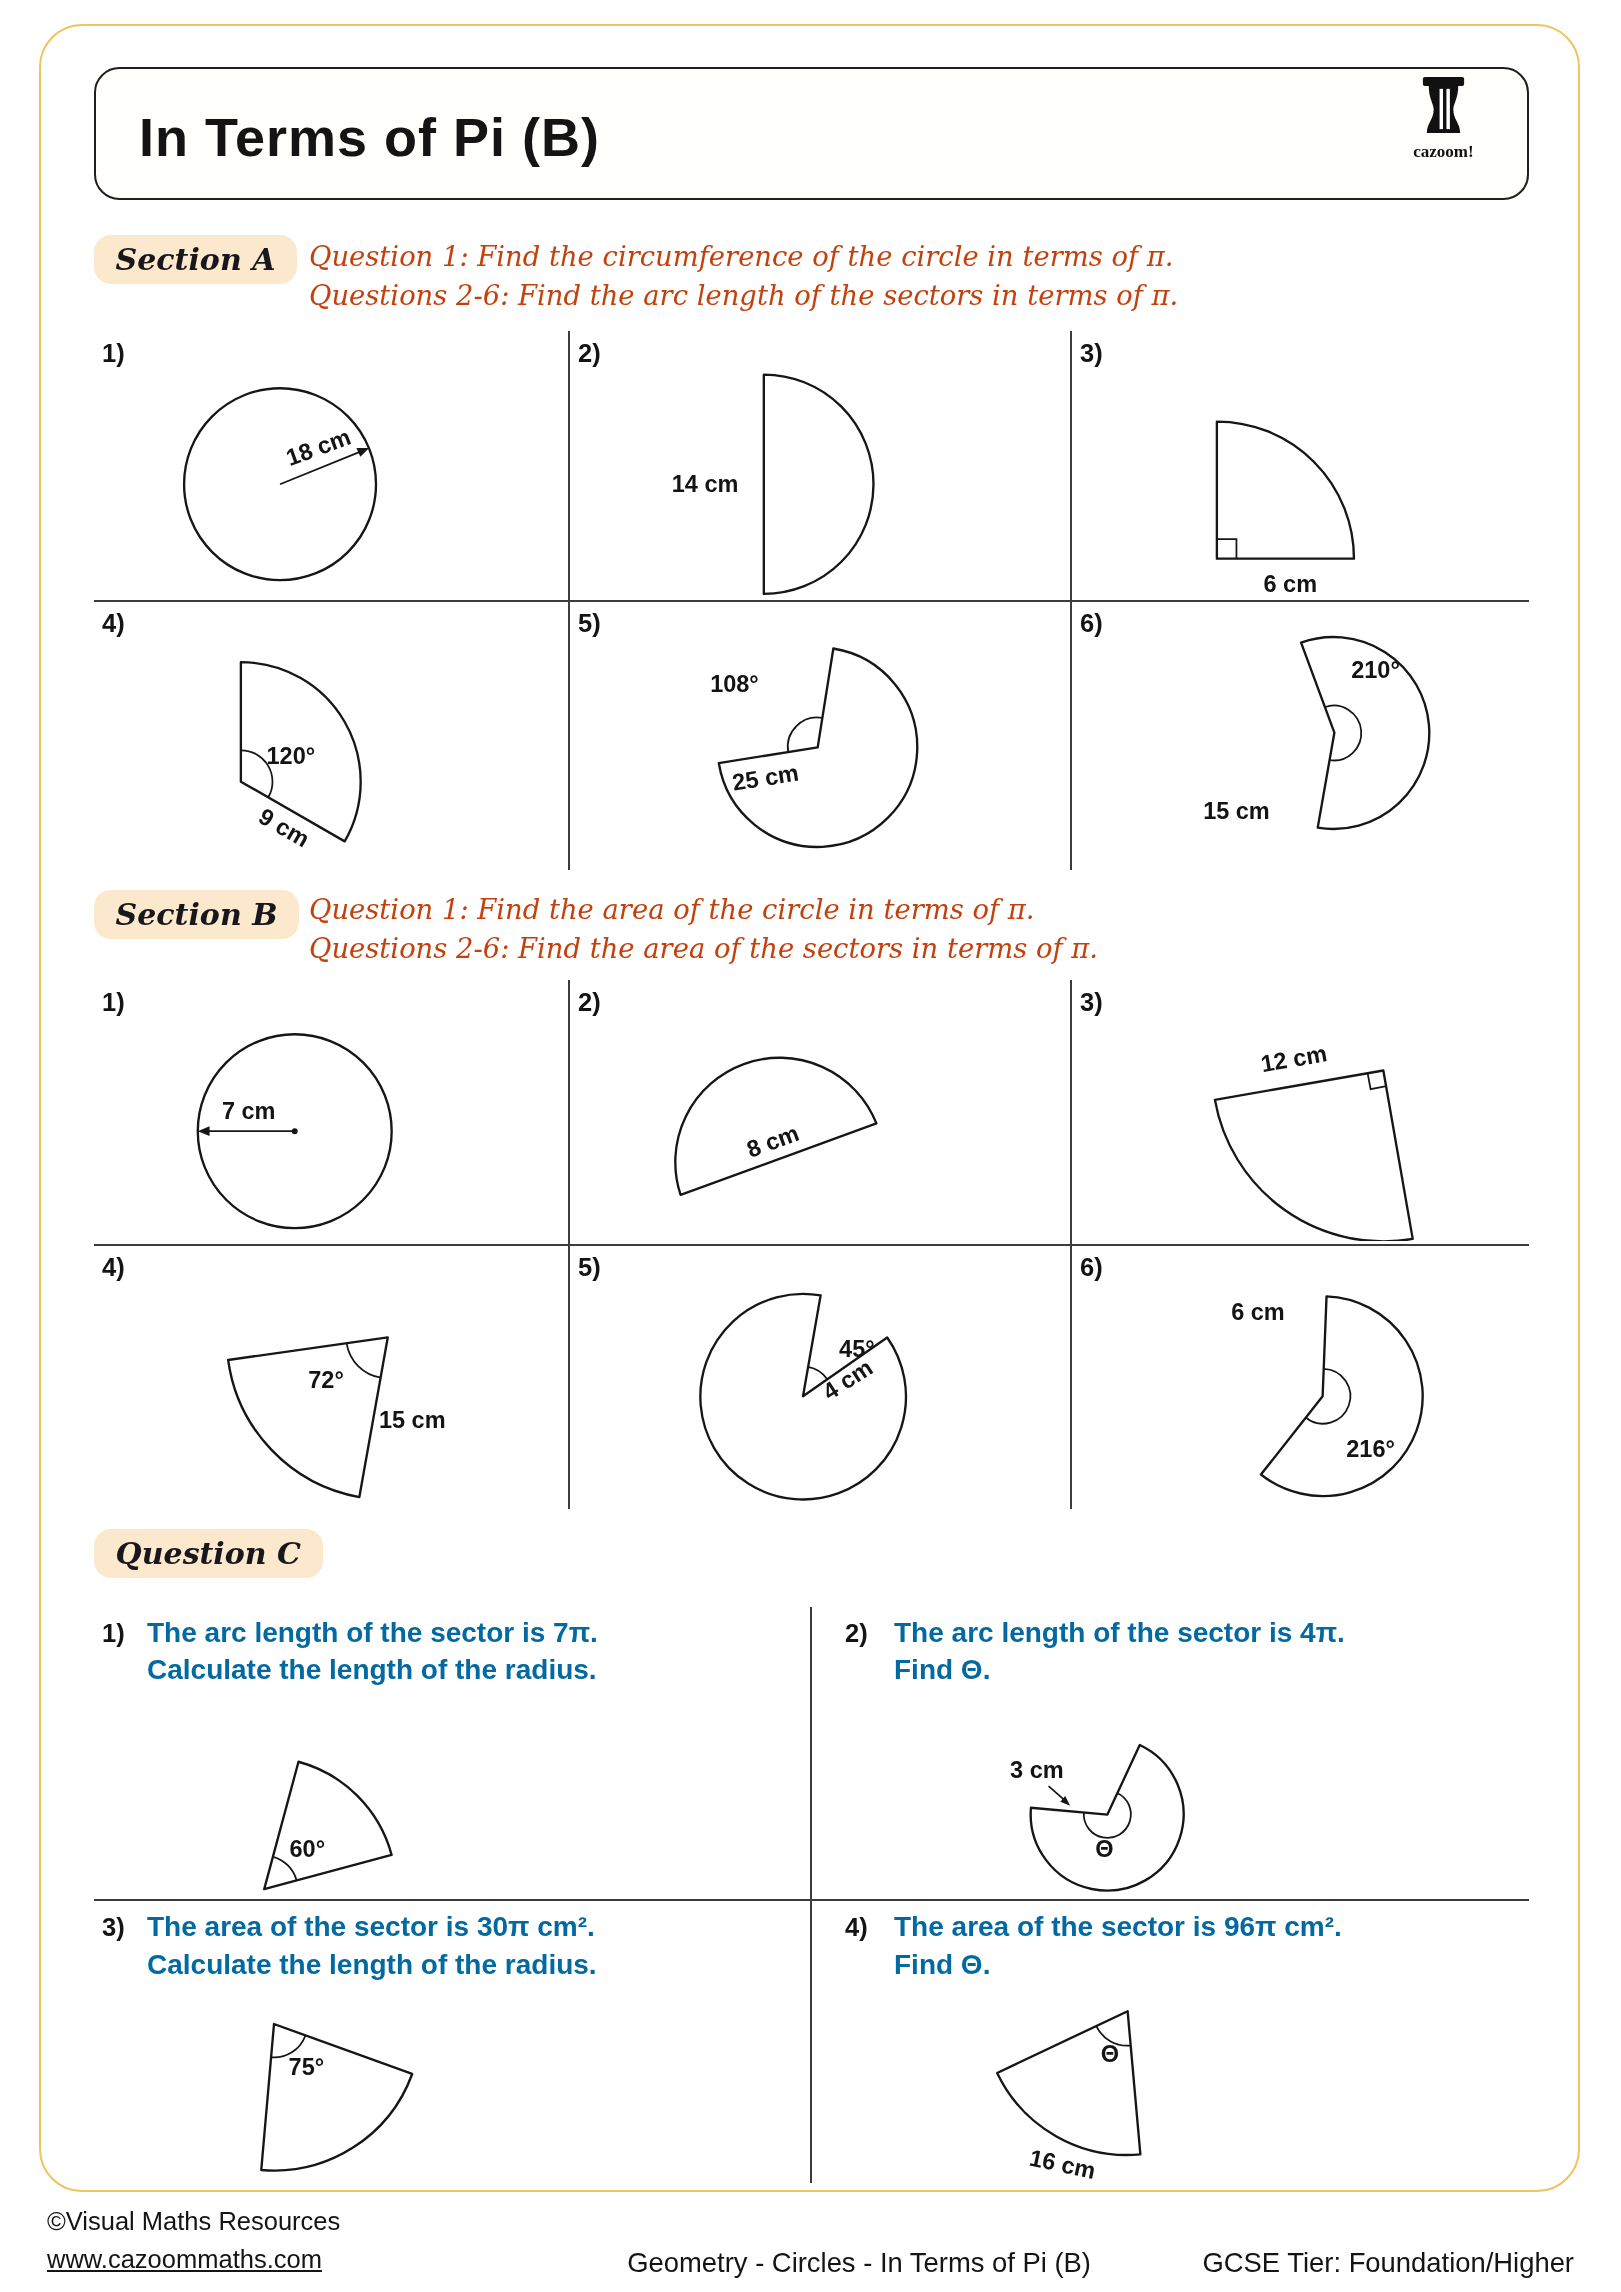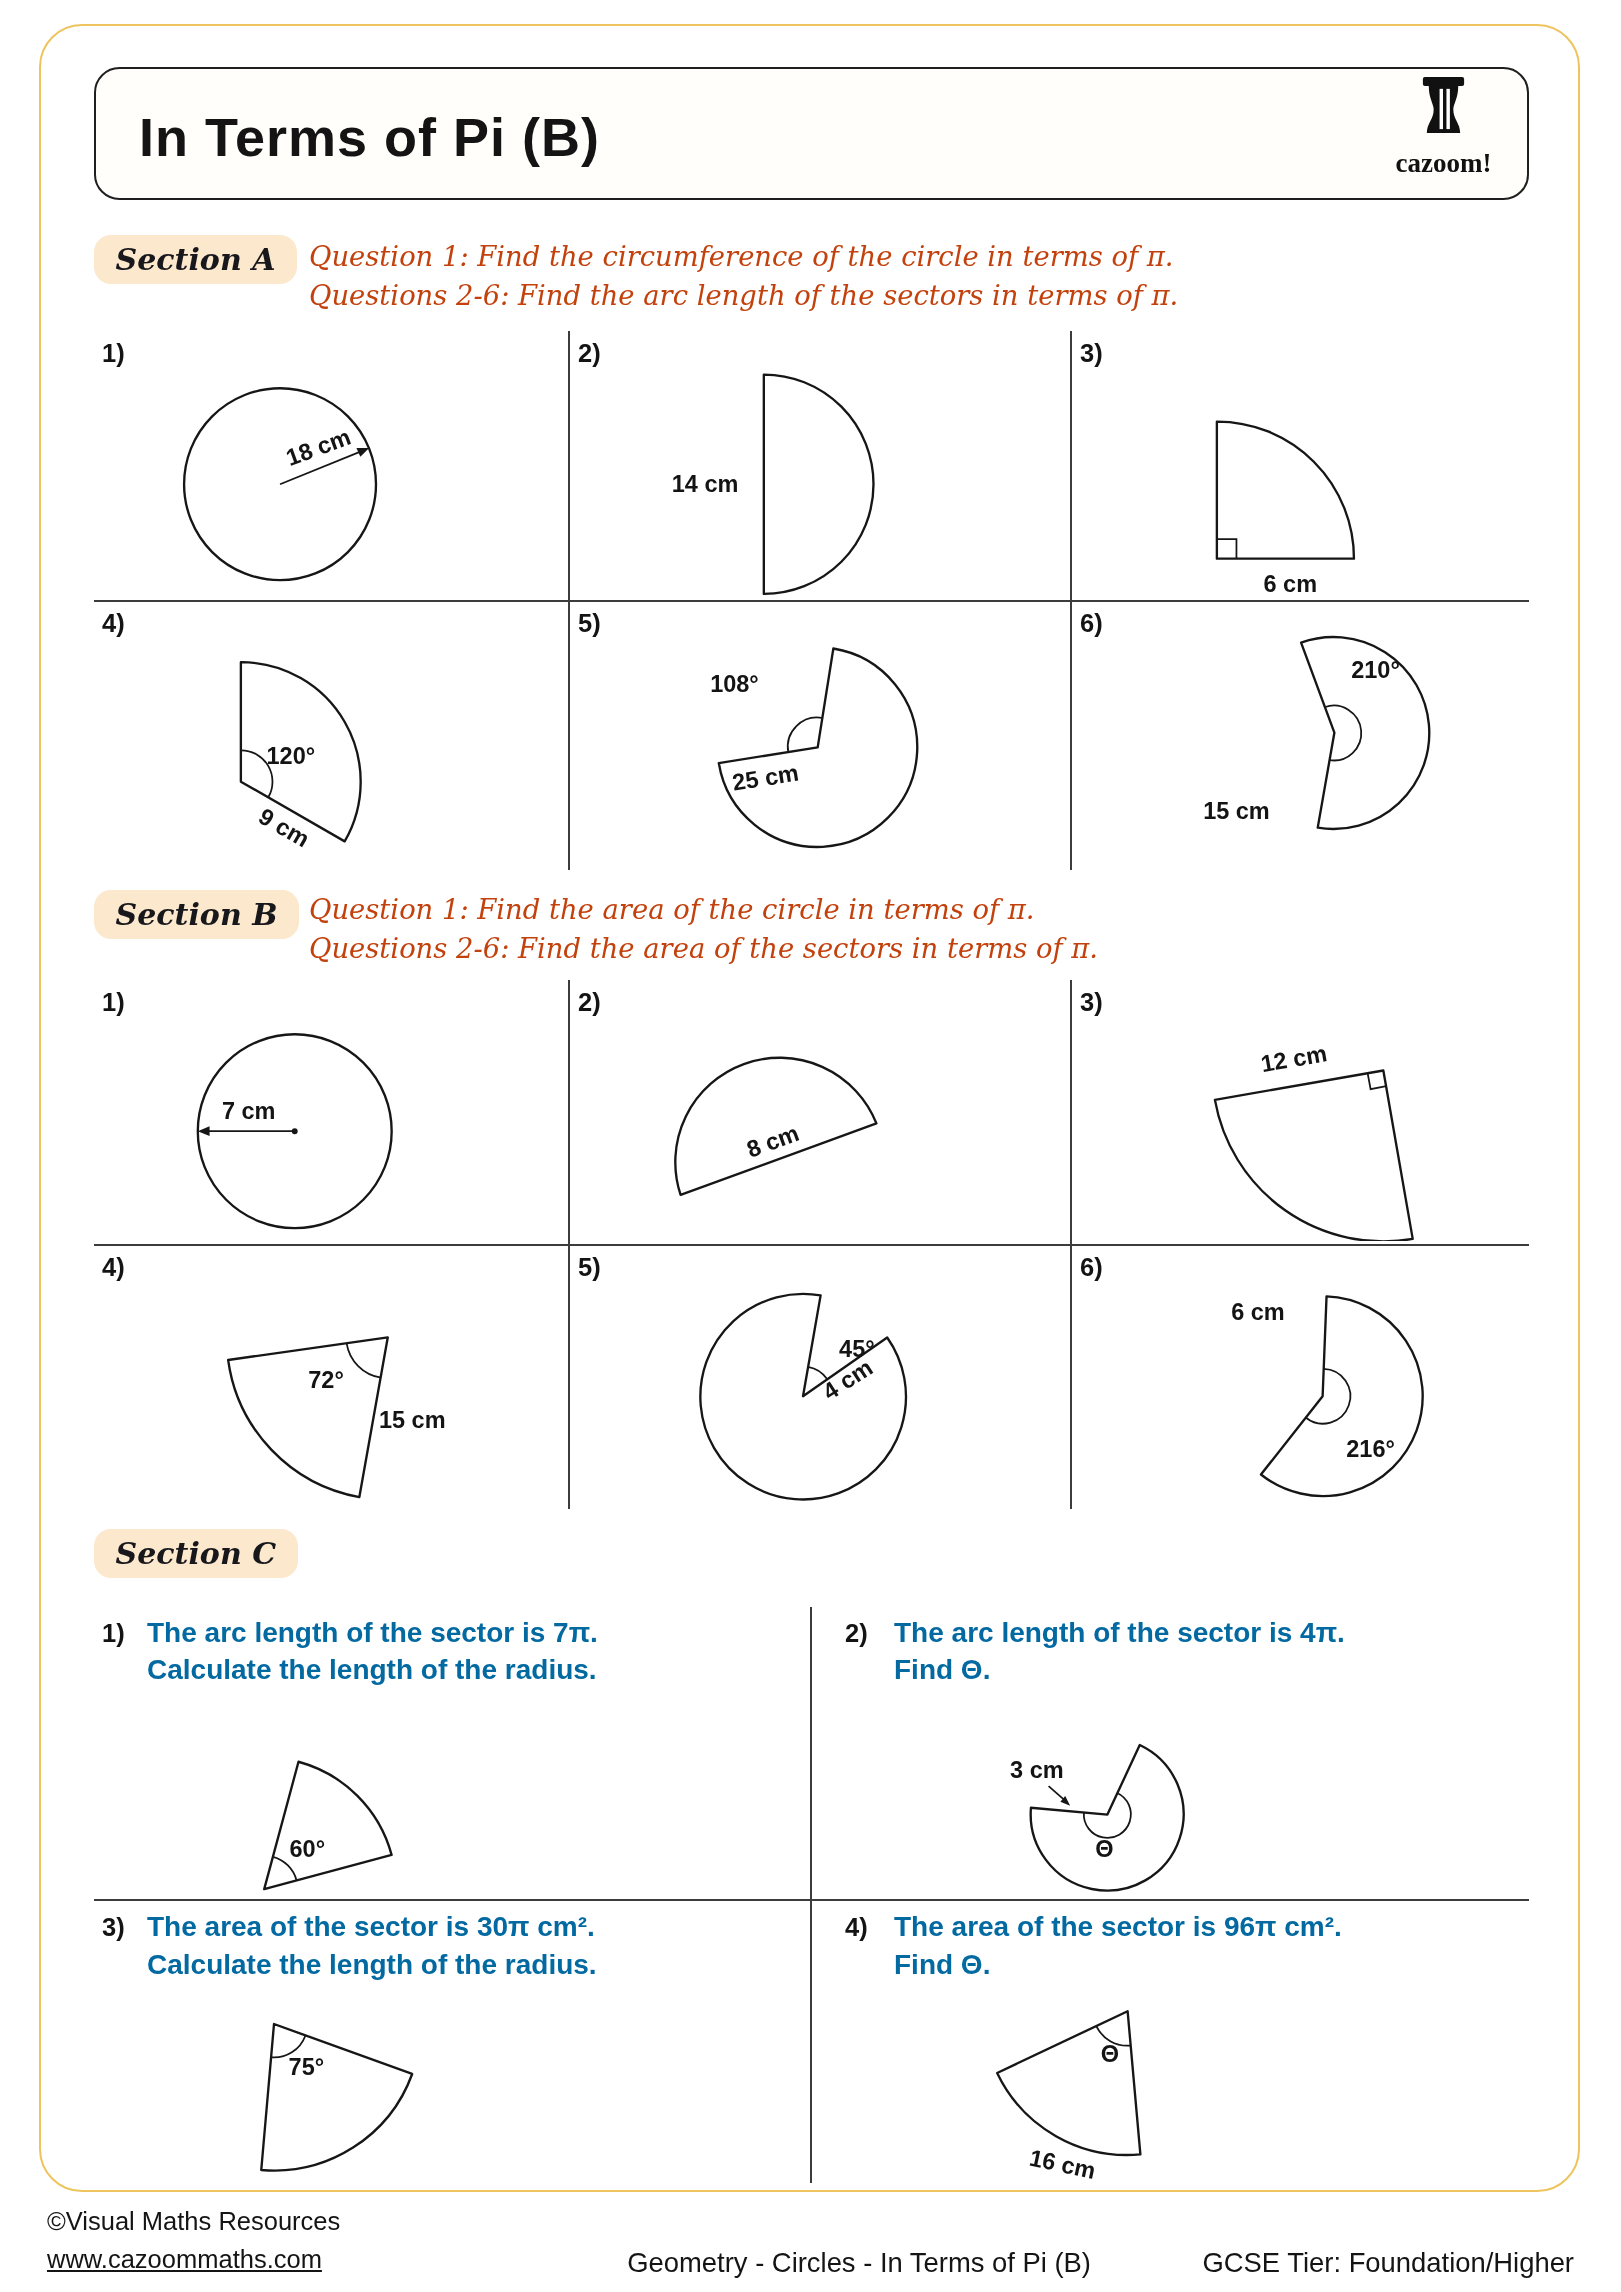--- a/index.html
+++ b/index.html
@@ -5,21 +5,21 @@
   html,body{margin:0;padding:0;}
   body{
     width:1621px;height:2293px;position:relative;background:#ffffff;
     font-family:"Liberation Sans",sans-serif;color:#141414;overflow:hidden;
   }
   .abs{position:absolute;}
   .gold-border{border:2.9px solid #edc45e;border-radius:43px;}
   .header-box{border:2.9px solid #1f1f1f;border-radius:25.5px;background:#fffefb;}
   .page-title{font-size:54px;font-weight:bold;letter-spacing:1px;color:#141414;}
   .logo-wrap{width:127px;text-align:center;}
-  .logo-text{font-family:"Liberation Serif",serif;font-weight:bold;font-size:27px;color:#111;margin-top:6px;}
+  .logo-text{font-family:"Liberation Serif",serif;font-weight:bold;font-size:17px;color:#111;margin-top:0;}
   .sec-label{background:#fbe8cd;font-family:"DejaVu Serif",serif;font-style:italic;font-weight:bold;font-size:30px;padding:6.9px 21.6px;color:#17171c;display:inline-block;border-radius:17px;}
   .instr{font-family:"DejaVu Serif",serif;font-style:italic;font-size:27.4px;color:#c2410c;white-space:nowrap;}
   .num{font-weight:bold;font-size:25.5px;color:#141414;}
   .divider{background:#3c3c3c;}
   .ctext{font-weight:bold;font-size:28px;color:#0369a1;white-space:nowrap;}
   .footer-sm{font-size:25.5px;color:#141414;}
   .footer-lg{font-size:27.4px;color:#141414;}
   .weblink{text-decoration:underline;cursor:pointer;text-align:center;}
   svg .shape{fill:#ffffff;stroke:#161616;stroke-width:2.4;stroke-linejoin:round;}
   svg .thin{fill:none;stroke:#161616;stroke-width:1.8;}
@@ -144,21 +144,21 @@
 </svg>
 
 <div class="abs num" style="left:1080px;top:1253px;">6)</div>
 <svg class="abs" style="left:1070px;top:1259px;" width="470" height="247" viewBox="0 0 480 252">
   <path class="shape" d="M258,140 L262,38 A102 102 0 1 1 195,220 Z"></path>
   <path class="thin" d="M259,112 A28 28 0 1 1 241,162"></path>
   <text class="lbl" x="307" y="202" text-anchor="middle">216°</text>
   <text class="lbl" x="192" y="62" text-anchor="middle">6 cm</text>
 </svg>
 
-<div class="abs sec-label" style="left:94px;top:1529px;">Section C</div>
+<div class="abs sec-label" style="left:94px;top:1529px;">Question C</div>
 
 <div class="abs divider" style="left:810px;top:1607px;width:2px;height:576px;"></div>
 <div class="abs divider" style="left:94px;top:1899px;width:1435px;height:2px;"></div>
 
 <div class="abs num" style="left:102px;top:1619px;">1)</div>
 <div class="abs ctext" style="left:147px;top:1617px;">The arc length of the sector is 7π.</div>
 <div class="abs ctext" style="left:147px;top:1654px;">Calculate the length of the radius.</div>
 <svg class="abs" style="left:127px;top:1698px;" width="392" height="201" viewBox="0 0 400 205">
   <path class="shape" d="M140,195 L175,65 A135 135 0 0 1 270,160 Z"></path>
   <path class="thin" d="M149,162 A34 34 0 0 1 173,186"></path>

